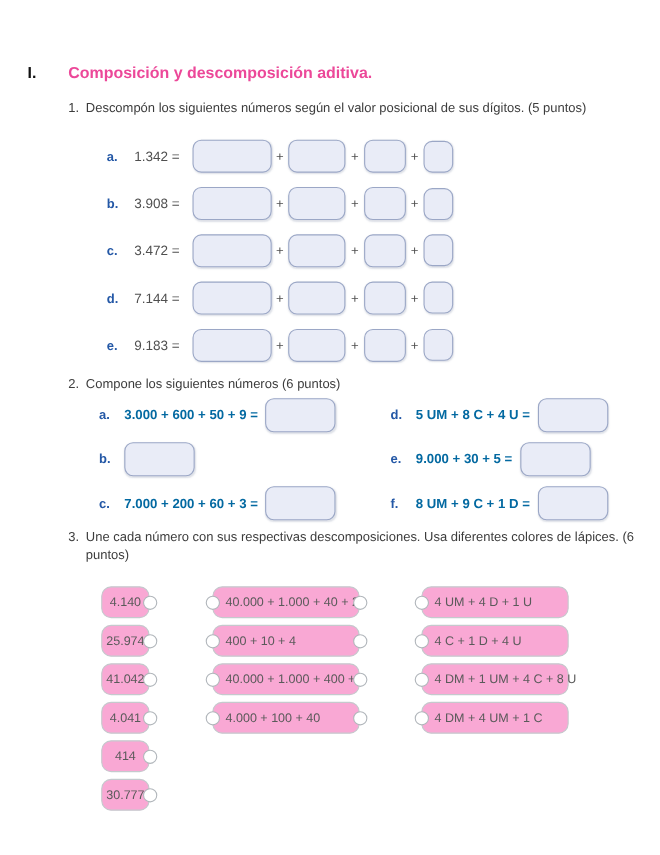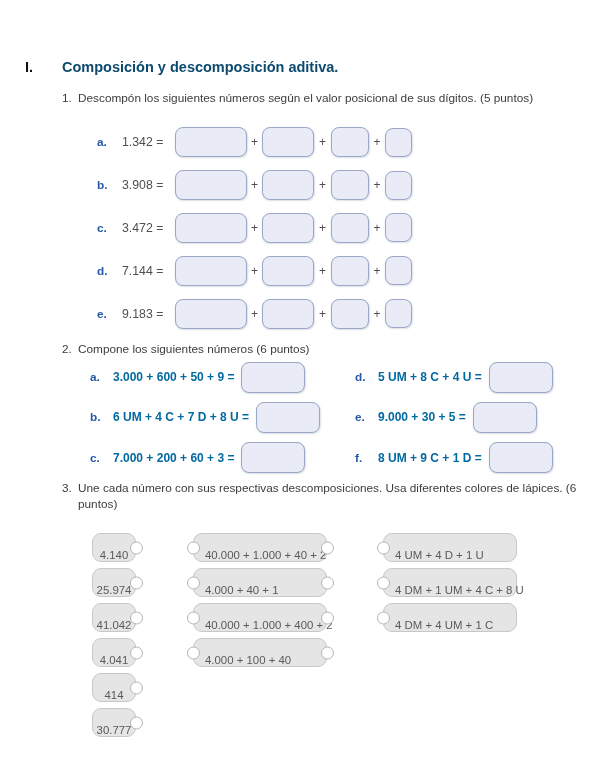--- a/index.html
+++ b/index.html
@@ -5,21 +5,21 @@
   * { margin:0; padding:0; box-sizing:border-box; }
   html,body { background:#ffffff; }
   body {
     width:600px; height:777px; position:relative; overflow:hidden;
     font-family:"Liberation Sans", sans-serif; color:#3c3c3c;
   }
   .abs { position:absolute; }
 
   
   .sec-numeral { left:25px; top:59px; font-size:14.5px; font-weight:bold; color:#111; }
-  .sec-title   { left:62px; top:59px; font-size:14.5px; font-weight:bold; color:#0c4a6e; }
+  .sec-title   { left:62px; top:59px; font-size:14.5px; font-weight:bold; color:#ec4899; }
 
   
   .instr { display:flex; font-size:11.8px; color:#3c3c3c; line-height:1.32; }
   .instr .num { width:16px; flex:0 0 16px; }
   .q1-instr { left:62px; top:91px; width:520px; }
   .q2-instr { left:62px; top:342px; width:520px; }
   .q3-instr { left:62px; top:481px; width:522px; }
   .q3-instr .txt { width:505px; }
 
   
@@ -47,22 +47,22 @@
   .q2-row .letter { width:23px; }
   .q2-row .expr { font-size:12px; color:#0369a1; margin-right:7px; white-space:nowrap;font-weight:bold; }
   .q2-box { width:64px; height:31px; }
 
   
   .q3-col { top:533px; }
   .q3-col-numbers { left:92px; }
   .q3-col-decomp  { left:193px; }
   .q3-col-pv      { left:383px; }
   .match-box {
-    position:relative; background:#e5e5e5; border:1px solid #c5c9cd; border-radius:9px;
-    display:flex; align-items:flex-end; color:#5a5a5a; margin-bottom:6px;
+    position:relative; background:#f9a8d4; border:1px solid #c5c9cd; border-radius:9px;
+    display:flex; align-items:center; color:#5a5a5a; margin-bottom:6px;
   }
   .num-box { width:44px; height:29px; justify-content:center; font-size:11.4px; }
   .wide-box { width:134px; height:29px; font-size:11.4px; padding-left:11px; white-space:nowrap; }
   .connector {
     position:absolute; width:13px; height:13px; border-radius:50%;
     background:#ffffff; border:1.3px solid #b1b6bb; top:50%; transform:translateY(-50%);
   }
   .conn-right { right:-8px; }
   .conn-left  { left:-7px; }
 </style>
@@ -141,21 +141,20 @@
 </div>
 
 <div class="abs q2-col q2-left">
   <div class="q2-row">
     <span class="letter">a.</span>
     <span class="expr">3.000 + 600 + 50 + 9 =</span>
     <div class="box-input q2-box"></div>
   </div>
   <div class="q2-row">
     <span class="letter">b.</span>
-    <span class="expr">6 UM + 4 C + 7 D + 8 U =</span>
     <div class="box-input q2-box"></div>
   </div>
   <div class="q2-row">
     <span class="letter">c.</span>
     <span class="expr">7.000 + 200 + 60 + 3 =</span>
     <div class="box-input q2-box"></div>
   </div>
 </div>
 
 <div class="abs q2-col q2-right">
@@ -209,21 +208,21 @@
 </div>
 
 <div class="abs q3-col q3-col-decomp">
   <div class="match-box wide-box">
     <span class="connector conn-left"></span>
     <span>40.000 + 1.000 + 40 + 2</span>
     <span class="connector conn-right"></span>
   </div>
   <div class="match-box wide-box">
     <span class="connector conn-left"></span>
-    <span>4.000 + 40 + 1</span>
+    <span>400 + 10 + 4</span>
     <span class="connector conn-right"></span>
   </div>
   <div class="match-box wide-box">
     <span class="connector conn-left"></span>
     <span>40.000 + 1.000 + 400 + 2</span>
     <span class="connector conn-right"></span>
   </div>
   <div class="match-box wide-box">
     <span class="connector conn-left"></span>
     <span>4.000 + 100 + 40</span>
@@ -231,19 +230,23 @@
   </div>
 </div>
 
 <div class="abs q3-col q3-col-pv">
   <div class="match-box wide-box">
     <span class="connector conn-left"></span>
     <span>4 UM + 4 D + 1 U</span>
   </div>
   <div class="match-box wide-box">
     <span class="connector conn-left"></span>
+    <span>4 C + 1 D + 4 U</span>
+  </div>
+  <div class="match-box wide-box">
+    <span class="connector conn-left"></span>
     <span>4 DM + 1 UM + 4 C + 8 U</span>
   </div>
   <div class="match-box wide-box">
     <span class="connector conn-left"></span>
     <span>4 DM + 4 UM + 1 C</span>
   </div>
 </div>
 
 </body></html>

